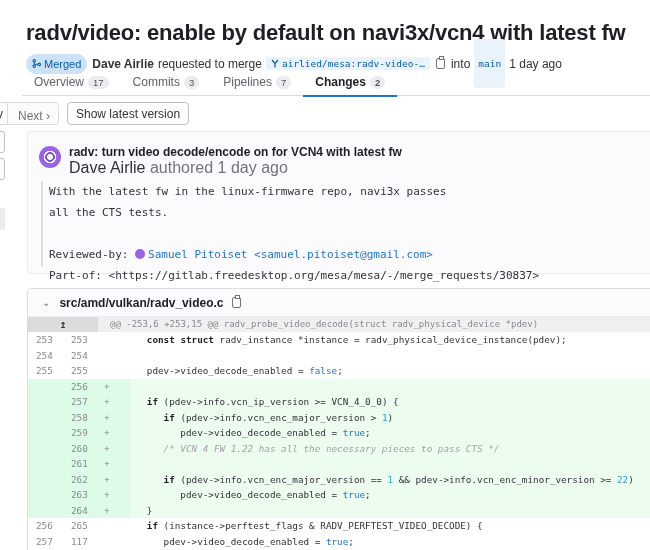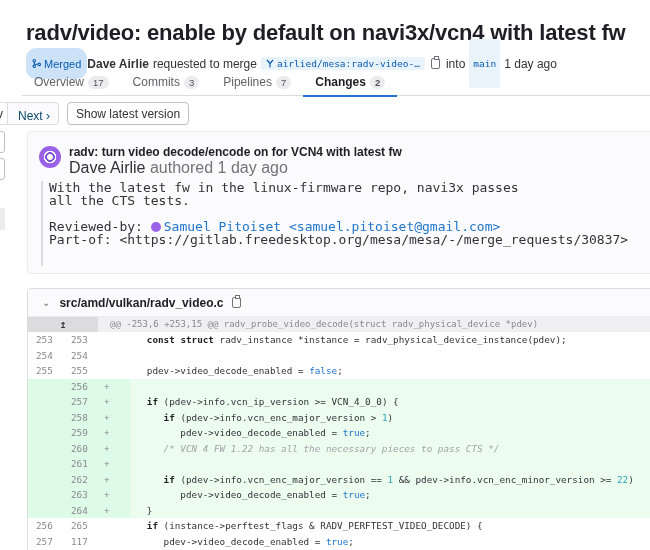--- a/index.html
+++ b/index.html
@@ -2,49 +2,49 @@
 <html><head>
 <meta charset="utf-8">
 <style>
   * { box-sizing: border-box; margin: 0; padding: 0; }
   html, body { width: 650px; height: 550px; overflow: hidden; background: #fff; }
   body { font-family: "Liberation Sans", sans-serif; color: #333238; position: relative; }
 
   .title { position: absolute; left: 26px; top: 20px; font-size: 22px; font-weight: 700; color: #1f1e24; letter-spacing: -0.2px; white-space: nowrap; }
 
   .meta { position: absolute; left: 26px; top: 39px; display: flex; align-items: center; font-size: 12px; color: #333238; white-space: nowrap; }
-  .badge-merged { display: inline-flex; align-items: center; gap: 3px; background: #cbe2f9; color: #0b5cad; border-radius: 10px; padding: 1px 6px; font-size: 11px; height: 31px; }
+  .badge-merged { display: inline-flex; align-items: center; gap: 3px; background: #cbe2f9; color: #0b5cad; border-radius: 10px; padding: 1px 6px; font-size: 11px; margin-right: 5px; height: 20px; }
   .badge-merged svg { width: 9px; height: 9px; }
   .author { font-weight: 700; margin-right: 4px; }
   .branch { display: inline-flex; align-items: center; gap: 3px; background: #e9f3fc; color: #0b5cad; font-family: "DejaVu Sans Mono", monospace; font-size: 9.5px; padding: 1px 5px; border-radius: 2px; margin: 0 6px 0 4px; }
   .copy-icon { display: inline-block; width: 9px; height: 11px; border: 1.2px solid #737278; border-radius: 2px; margin-right: 6px; position: relative; }
   .copy-icon::after { content: ""; position: absolute; left: 2px; top: -3px; width: 3px; height: 2px; border: 1px solid #737278; background: #fff; }
   .main-branch { background: #e9f3fc; color: #0b5cad; font-family: "DejaVu Sans Mono", monospace; font-size: 9.5px; padding: 19px 4px; border-radius: 3px; margin: 0 4px; }
 
   .tabs { position: absolute; left: 22px; top: 68px; right: 0; height: 28px; border-bottom: 1px solid #dcdcde; display: flex; }
   .tab { display: flex; align-items: center; gap: 4px; padding: 0 12px; font-size: 12px; color: #626168; height: 28px; position: relative; }
   .tab .count { background: #ececef; color: #535158; border-radius: 8px; font-size: 9.5px; padding: 1px 5px; min-width: 14px; text-align: center; }
   .tab.active { color: #1f1e24; font-weight: 700; }
   .tab.active::after { content: ""; position: absolute; left: 0; right: 0; bottom: -1px; height: 2px; background: #1f75cb; }
 
   .navbtns { position: absolute; left: -6px; top: 102px; height: 23px; display: flex; }
   .btn { border: 1px solid #dcdcde; background: #fff; font-size: 12px; display: flex; align-items: center; padding: 0 8px; height: 23px; color: #333238; }
   .btn.prev { border-radius: 0; color: #333238; padding: 0 4px 0 2px; border-right: none; }
-  .btn.next { color: #0c4a6e; background: #fbfafd; border-radius: 0 4px 4px 0; padding: 4px 8px 0 10px; }
+  .btn.next { color: #737373; background: #fbfafd; border-radius: 0 4px 4px 0; padding: 4px 8px 0 10px; }
   .btn.latest { margin-left: 8px; border-radius: 4px; border-color: #bfbfc3; }
 
   .left-stub { position: absolute; left: -4px; width: 9px; border: 1px solid #bfbfc3; border-radius: 3px; background: #fff; }
   .left-gray { position: absolute; left: 0; top: 208px; width: 5px; height: 22px; background: #ececef; }
 
   .commit-card { position: absolute; left: 27px; top: 131px; width: 630px; height: 143px; background: #fbfafd; border: 1px solid #ececef; border-radius: 4px; }
   .avatar { position: absolute; left: 11px; top: 14px; width: 22px; height: 22px; border-radius: 50%; background: radial-gradient(circle, #fff 18%, #7c4fd6 20%, #7c4fd6 30%, #fff 32%, #fff 40%, #9a62e8 42%); }
   .commit-title { position: absolute; left: 41px; top: 13px; font-size: 12px; font-weight: 700; color: #1f1e24; white-space: nowrap; }
   .commit-author { position: absolute; left: 41px; top: 27px; font-size: 16px; color: #737278; white-space: nowrap; }
   .commit-author .name { color: #333238; }
-  .commit-body { position: absolute; left: 13px; top: 49px; padding-left: 6px; border-left: 2px solid #dcdcde; height: 85px; font-family: "DejaVu Sans Mono", monospace; font-size: 13px; line-height: 13px; color: #333238; white-space: pre; }
+  .commit-body { position: absolute; left: 13px; top: 49px; padding-left: 6px; border-left: 2px solid #dcdcde; height: 85px; font-family: "DejaVu Sans Mono", monospace; font-size: 11px; line-height: 21px; color: #333238; white-space: pre; }
   .commit-body .link { color: #1f75cb; }
   .mini-avatar { display: inline-block; width: 10px; height: 10px; border-radius: 50%; background: #9a62e8; vertical-align: -1px; margin-right: 3px; }
 
   .file-card { position: absolute; left: 27px; top: 288px; width: 630px; height: 270px; border: 1px solid #dcdcde; border-radius: 4px 4px 0 0; overflow: hidden; background: #fff; }
   .file-header { height: 28px; background: #fbfafd; border-bottom: 1px solid #ececef; display: flex; align-items: center; padding-left: 14px; font-size: 12px; font-weight: 700; color: #1f1e24; }
   .chev { color: #737278; font-weight: 400; margin-right: 9px; font-size: 10px; }
   .file-copy { margin-left: 9px; }
 
   .hunk { height: 15px; background: #ececef; display: flex; font-family: "DejaVu Sans Mono", monospace; font-size: 9px; color: #89888d; line-height: 15px; }
   .hunk .expand { width: 70px; background: #dcdcde; text-align: center; color: #333238; font-size: 11px; font-weight: 700; }

